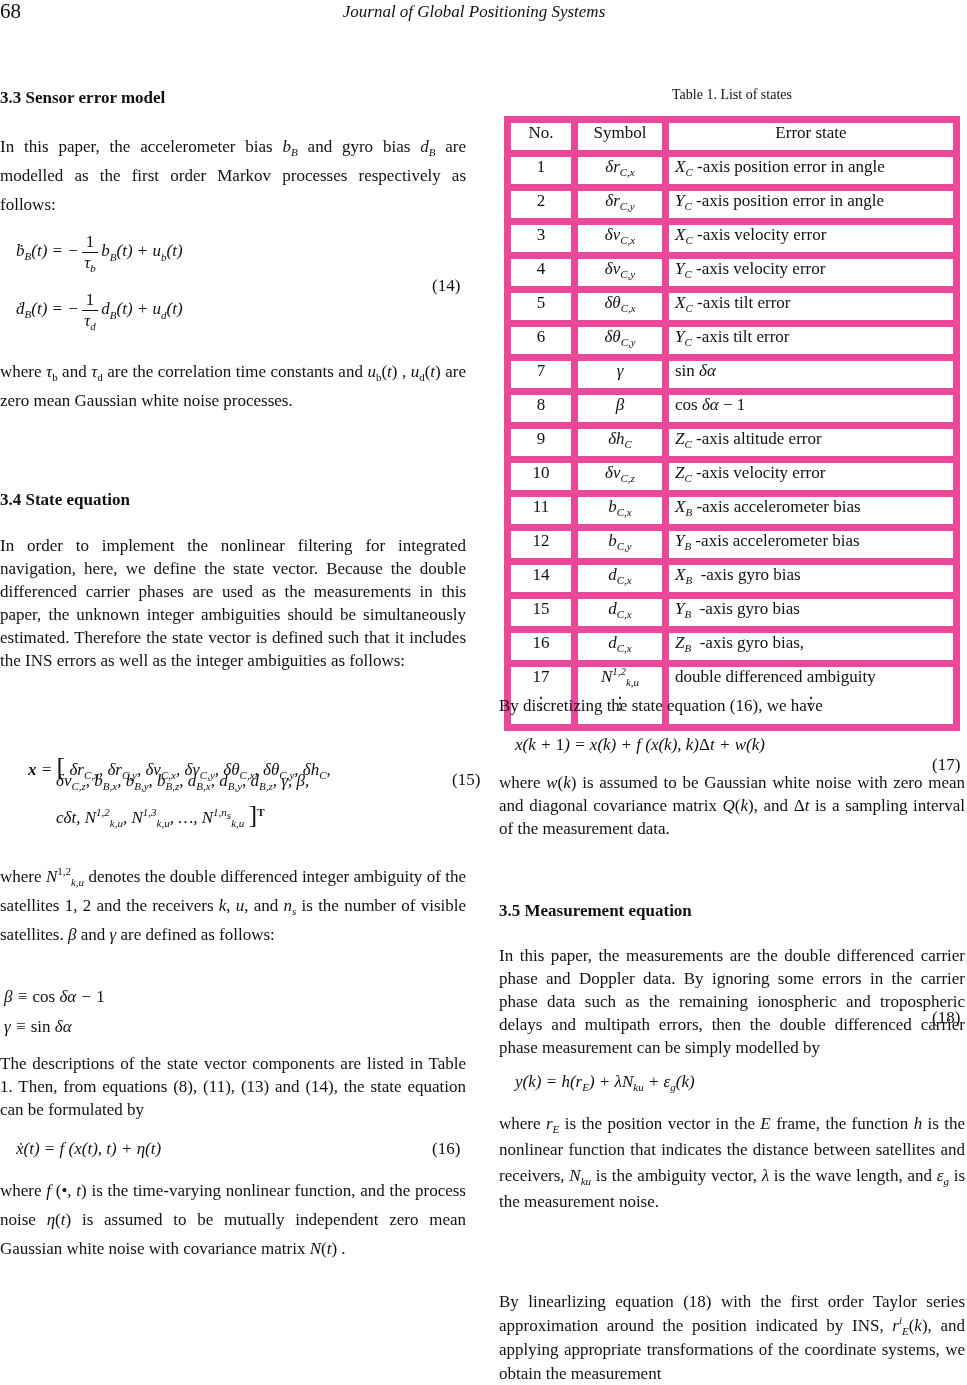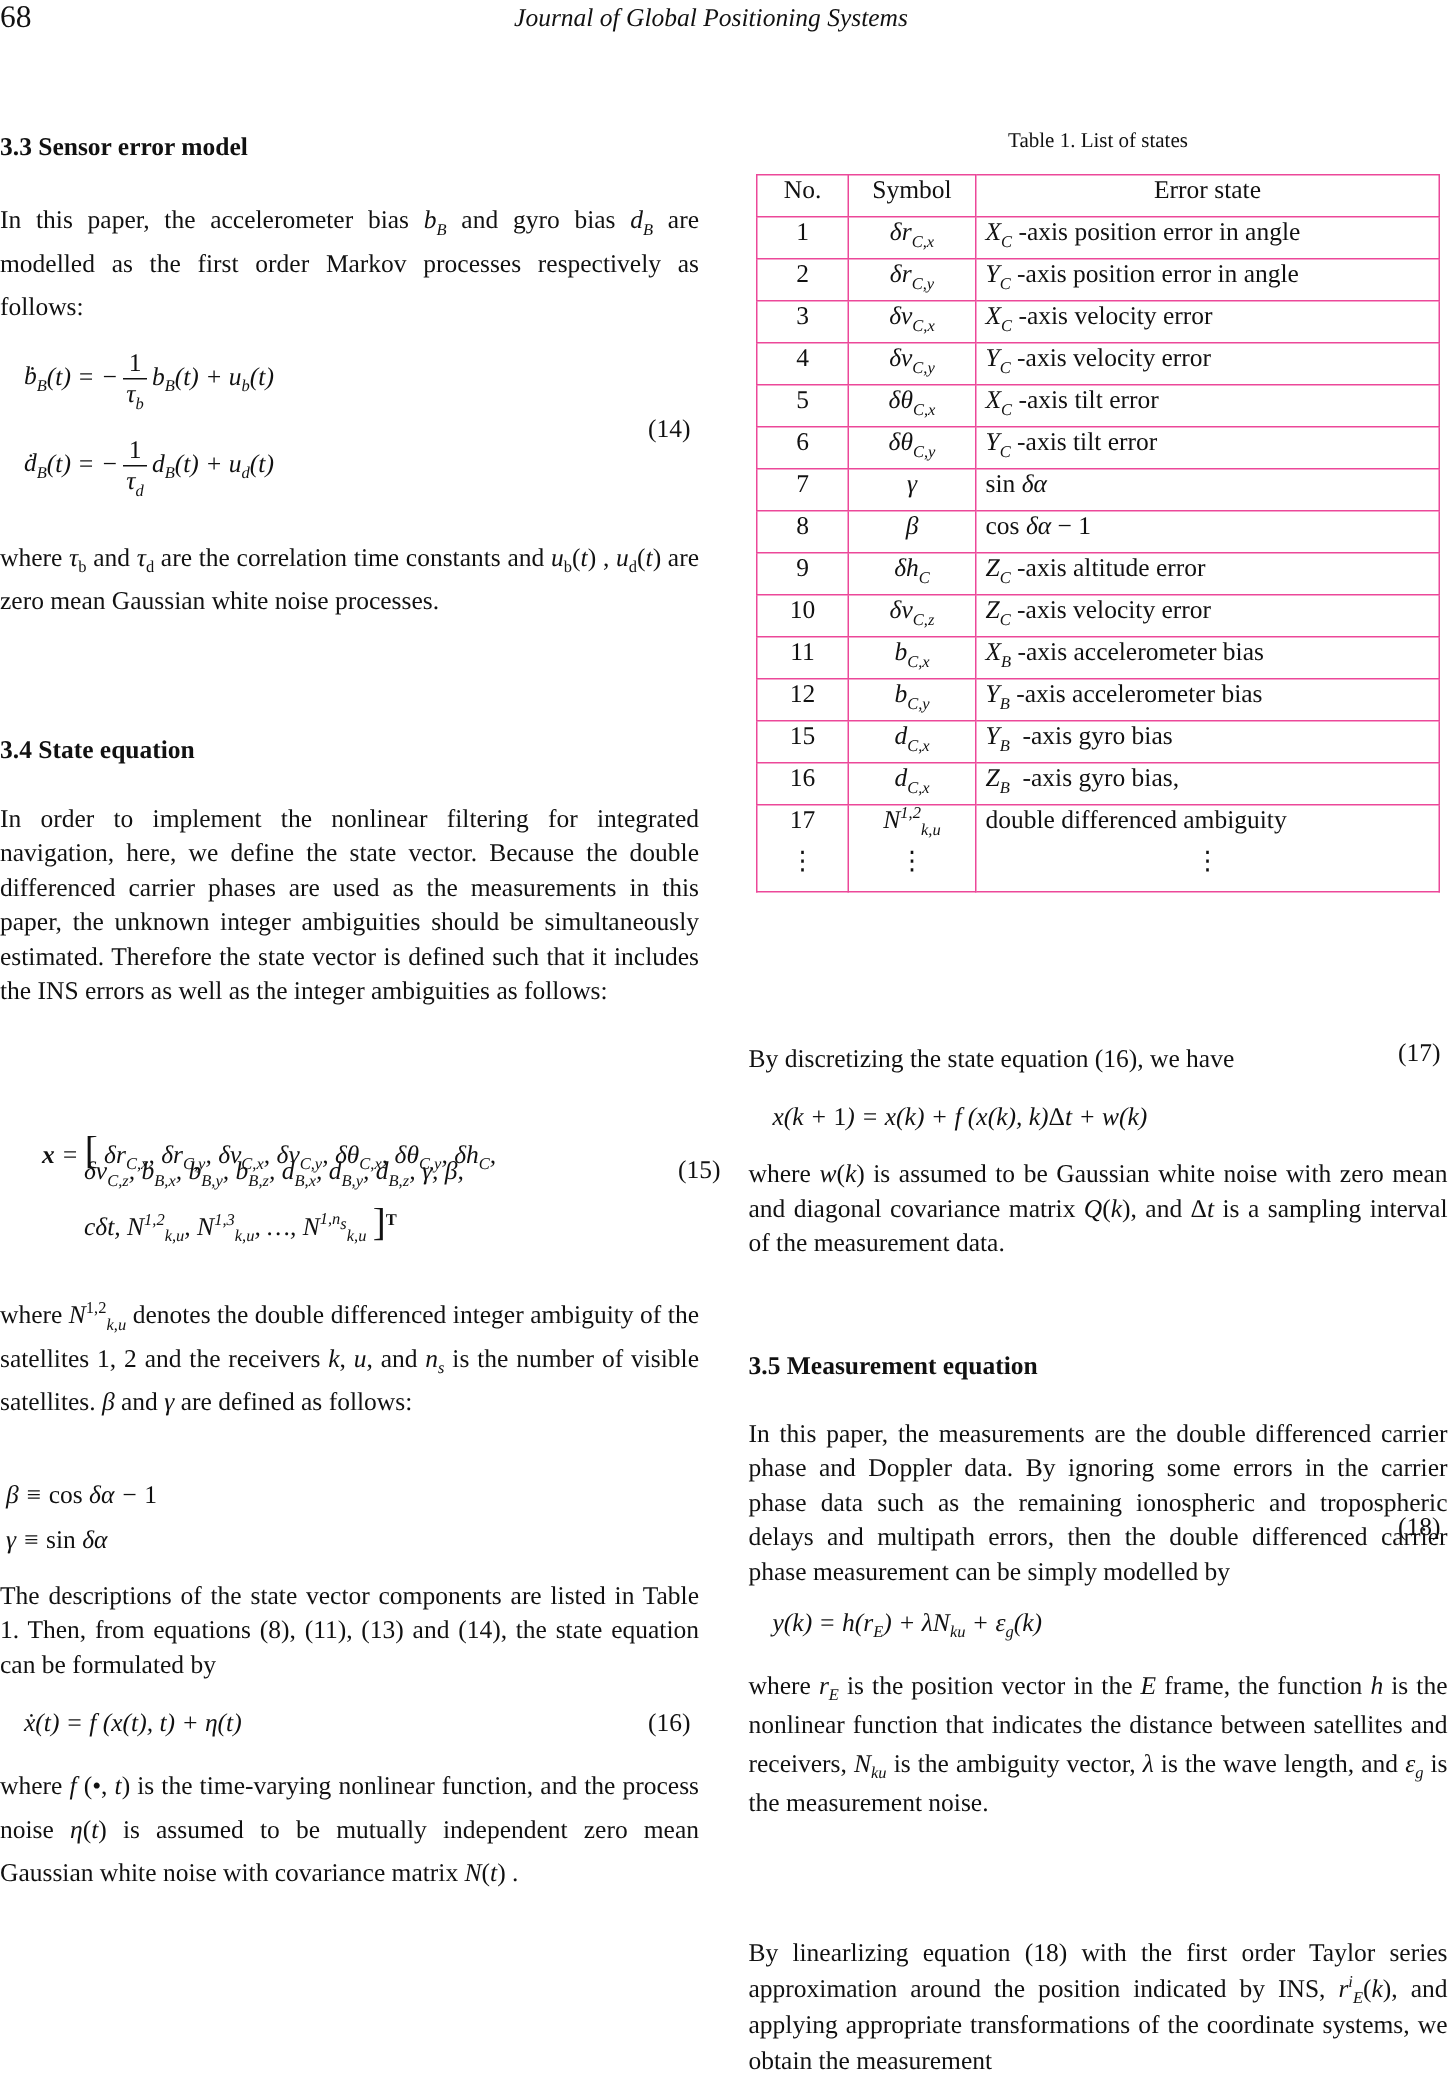--- a/index.html
+++ b/index.html
@@ -14,21 +14,21 @@
   h3 { margin:0; font-size:17px; font-weight:bold; position:absolute; }
   p.j { margin:0; text-align:justify; text-align-last:left; }
   p.wide { line-height:29px; }
   i, .m { font-style:italic; }
   sub, sup { font-size:11px; line-height:0; }
   .eq { position:absolute; font-style:italic; }
   .frac { display:inline-block; vertical-align:middle; text-align:center; margin:0 3px; font-style:normal; }
   .frac .num { display:block; border-bottom:1px solid #111; padding:0 4px; line-height:20px; }
   .frac .den { display:block; line-height:20px; font-style:italic; }
   table.states { position:absolute; left:504px; top:116px; width:456px; border-collapse:collapse; font-size:17px; }
-  table.states td, table.states th { border:1px solid #ec4899; padding:0 6px; height:27px; font-weight:normal; line-height:20px; vertical-align:top; }
+  table.states td, table.states th { border:7px solid #ec4899; padding:0 6px; height:27px; font-weight:normal; line-height:20px; vertical-align:top; }
   table.states th { text-align:center; }
   table.states td.no { width:48px; text-align:center; }
   table.states td.sym { width:72px; text-align:center; font-style:italic; }
   .caption { position:absolute; left:499px; width:466px; top:83px; text-align:center; font-size:14px; }
   .bracket { font-style:normal; font-size:26px; }
   .bold-x { font-weight:bold; font-style:italic; }
 </style>
 </head>
 <body>
 
@@ -153,20 +153,25 @@
         <td class="no">11</td>
         <td class="sym">b<sub>C,x</sub></td>
         <td><i>X</i><sub><i>B</i></sub> -axis accelerometer bias</td>
       </tr>
     <tr>
         <td class="no">12</td>
         <td class="sym">b<sub>C,y</sub></td>
         <td><i>Y</i><sub><i>B</i></sub> -axis accelerometer bias</td>
       </tr>
     <tr>
+        <td class="no">14</td>
+        <td class="sym">d<sub>C,x</sub></td>
+        <td><i>X</i><sub><i>B</i></sub>&nbsp; -axis gyro bias</td>
+      </tr>
+    <tr>
         <td class="no">15</td>
         <td class="sym">d<sub>C,x</sub></td>
         <td><i>Y</i><sub><i>B</i></sub>&nbsp; -axis gyro bias</td>
       </tr>
     <tr>
         <td class="no">16</td>
         <td class="sym">d<sub>C,x</sub></td>
         <td><i>Z</i><sub><i>B</i></sub>&nbsp; -axis gyro bias,</td>
       </tr>
     <tr style="border-bottom:none;">
@@ -179,21 +184,21 @@
       <td class="sym" style="border-top:none; font-style:normal;">⋮</td>
       <td style="border-top:none; text-align:center;">⋮</td>
     </tr>
   </tbody>
 </table>
 
 <div class="col right" style="top:694px;">
   <p class="j">By discretizing the state equation (16), we have</p>
 </div>
 <div class="eq" style="left:515px; top:733px;">x(k + <span style="font-style:normal">1</span>) = x(k) + f (x(k), k)<span style="font-style:normal">Δ</span>t + w(k)</div>
-<div class="abs" style="left:932px; top:690px;">(17)</div>
+<div class="abs" style="left:932px; top:753px;">(17)</div>
 
 <div class="col right" style="top:771px;">
   <p class="j">where <i>w</i>(<i>k</i>) is assumed to be Gaussian white noise with zero mean and diagonal covariance matrix <i>Q</i>(<i>k</i>), and Δ<i>t</i> is a sampling interval of the measurement data.</p>
 </div>
 
 <h3 style="left:499px; top:899px;">3.5 Measurement equation</h3>
 
 <div class="col right" style="top:944px;">
   <p class="j">In this paper, the measurements are the double differenced carrier phase and Doppler data. By ignoring some errors in the carrier phase data such as the remaining ionospheric and tropospheric delays and multipath errors, then the double differenced carrier phase measurement can be simply modelled by</p>
 </div>

